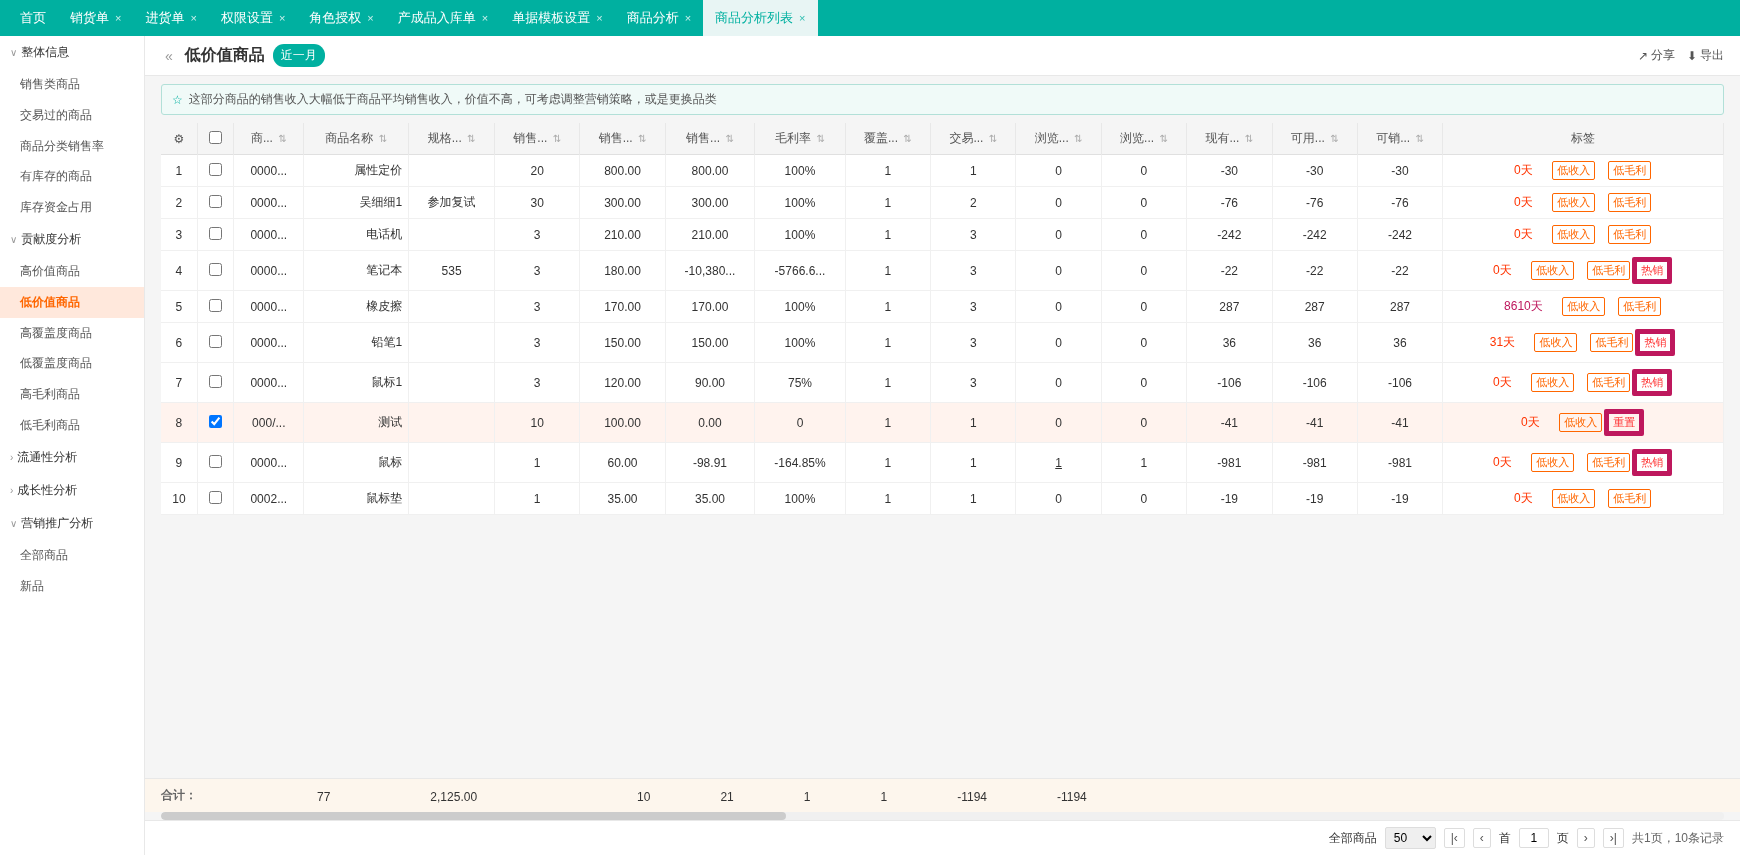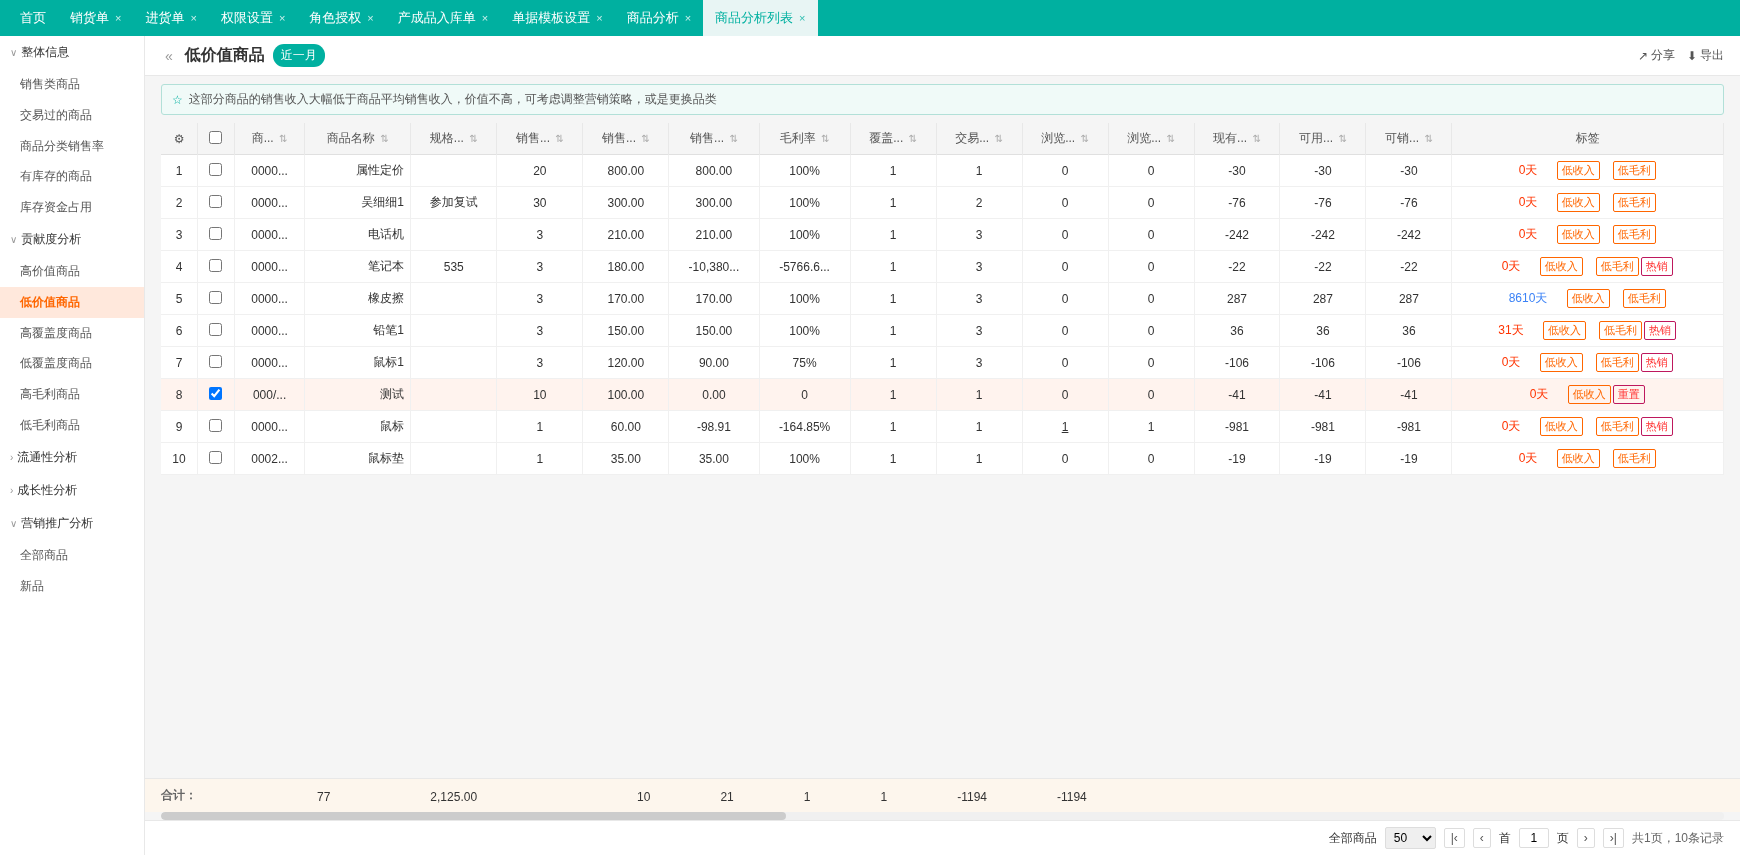--- a/index.html
+++ b/index.html
@@ -186,21 +186,21 @@
     }
     tbody td.left { text-align: right; }
     .tag {
       display: inline-block;
       padding: 1px 4px;
       border-radius: 2px;
       font-size: 11px;
       margin: 0 1px;
     }
     .tag-orange { color: #ff6600; border: 1px solid #ff6600; margin-left: 12px; }
-    .tag-red { color: #ff3333; border: 1px solid #be185d; }
+    .tag-red { color: #ff3333; border: 5px solid #be185d; }
     .underline { text-decoration: underline; cursor: pointer; }
     
     
     .table-footer {
       background: #fdf6ed;
       border-top: 1px solid #e8e8e8;
       padding: 8px 16px;
       display: flex;
       align-items: flex-end;
       font-size: 12px;
@@ -489,21 +489,21 @@
     <td>170.00</td>
     <td>100%</td>
     <td>1</td>
     <td>3</td>
     <td><span>0</span></td>
     <td>0</td>
     <td>287</td>
     <td>287</td>
     <td>287</td>
     <td>
-      <span style="color:#3b82f6; margin-right:4px;">8610天</span>
+      <span style="color:#be185d; margin-right:4px;">8610天</span>
       <span class="tag tag-orange">低收入</span><span class="tag tag-orange">低毛利</span>
     </td>
   </tr>
             <tr>
     <td>6</td>
     <td><input type="checkbox" style=""></td>
     <td>0000...</td>
     <td class="left">铅笔1</td>
     <td></td>
     <td>3</td>

